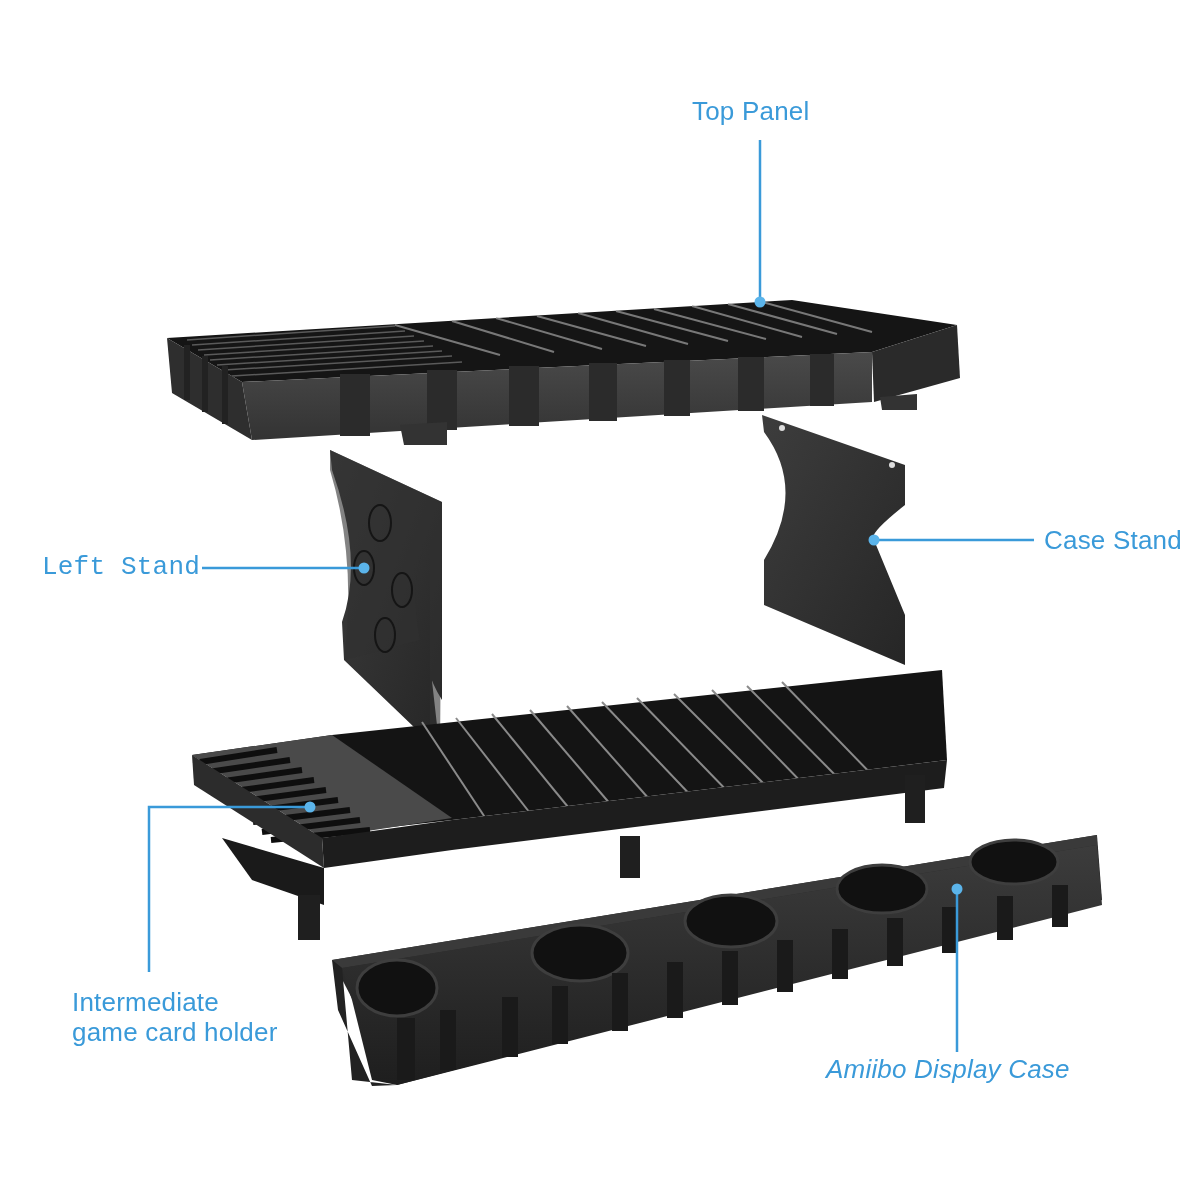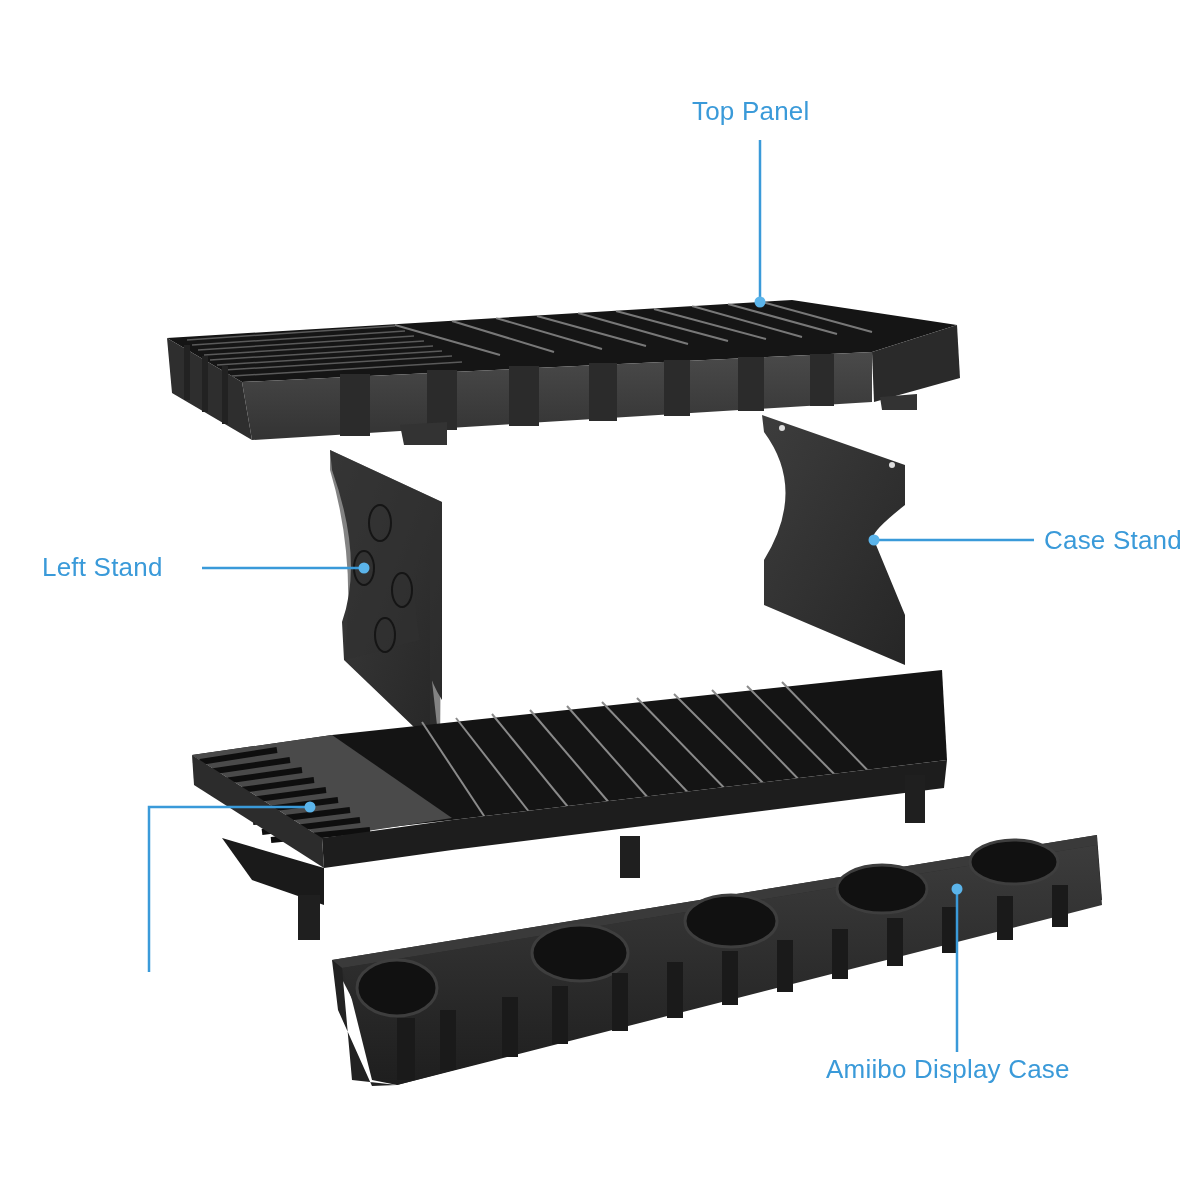--- a/index.html
+++ b/index.html
@@ -178,16 +178,18 @@
     <g fill="#5bb4ea">
       <circle cx="748" cy="302" r="5.5"></circle>
       <circle cx="352" cy="568" r="5.5"></circle>
       <circle cx="862" cy="540" r="5.5"></circle>
       <circle cx="298" cy="807" r="5.5"></circle>
       <circle cx="945" cy="889" r="5.5"></circle>
     </g>
   </svg>
 
   <div class="label" style="left:680px;top:96px;">Top Panel</div>
-  <div class="label" style="left:30px;top:552px;">Left Stand</div>
+  <div class="label" style="left:30px;top:552px;font-family:Liberation Mono, monospace;">Left Stand</div>
   <div class="label" style="left:1032px;top:525px;">Case Stand</div>
-  <div class="label" style="left:814px;top:1054px;">Amiibo Display Case</div>
+  <div class="label multi" style="left:60px;top:987px;">Intermediate
+game card holder</div>
+  <div class="label" style="left:814px;top:1054px;font-style:italic;">Amiibo Display Case</div>
 </div>
 
 </body></html>

